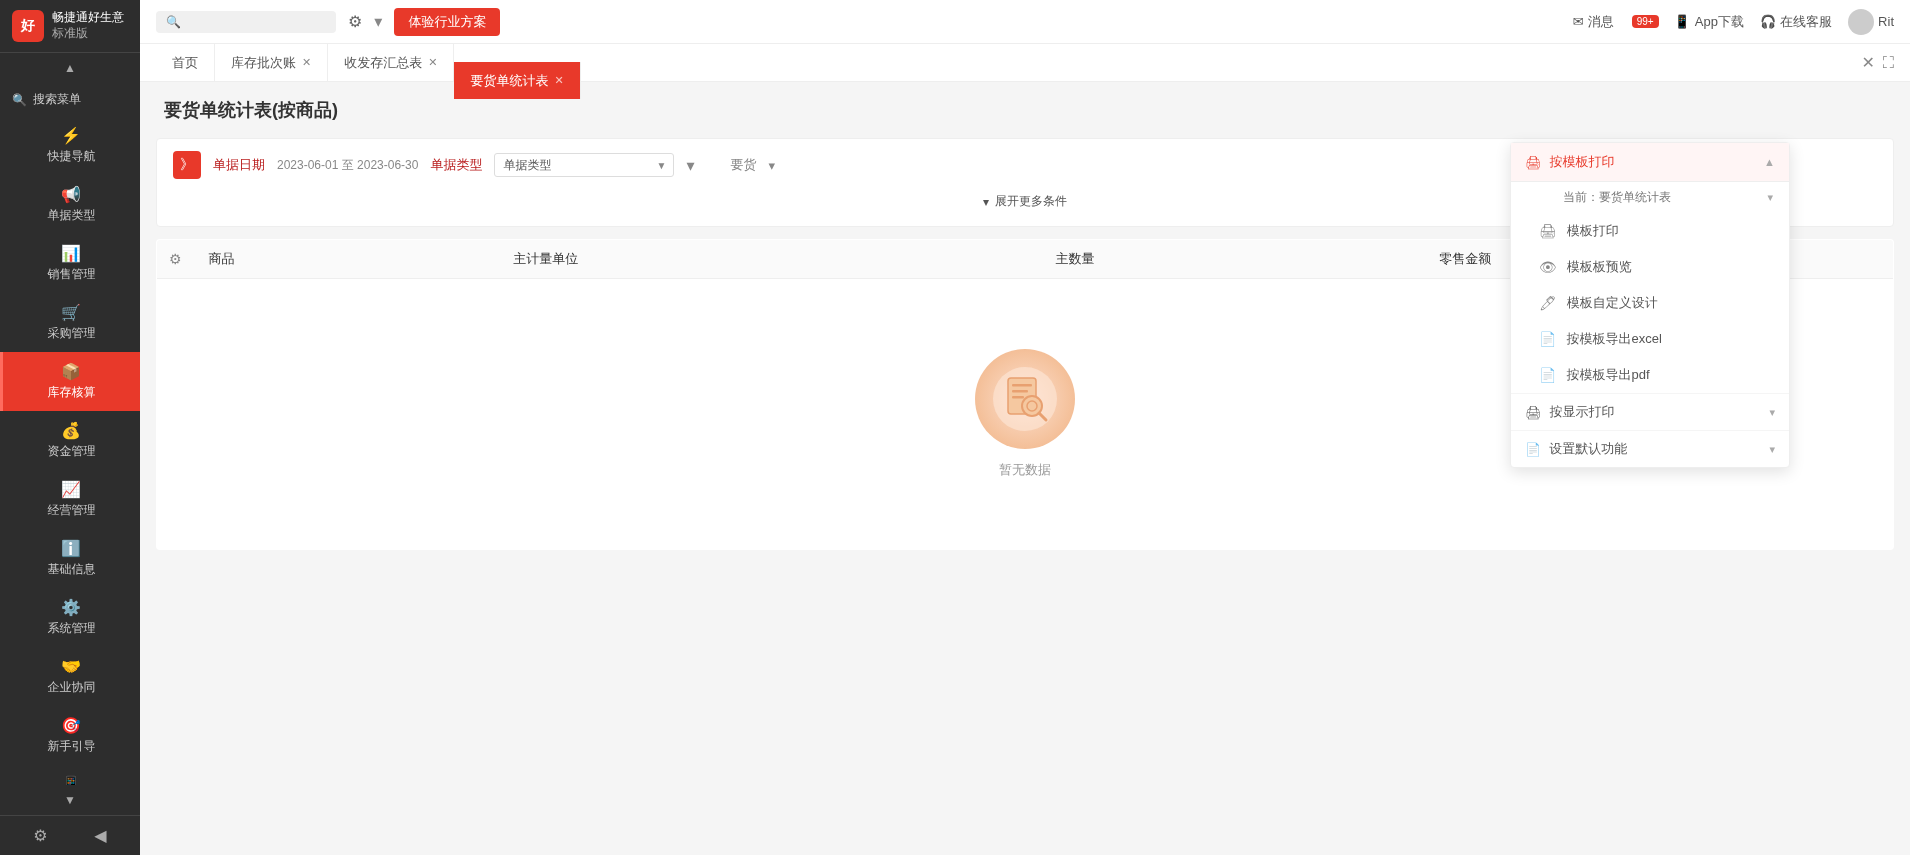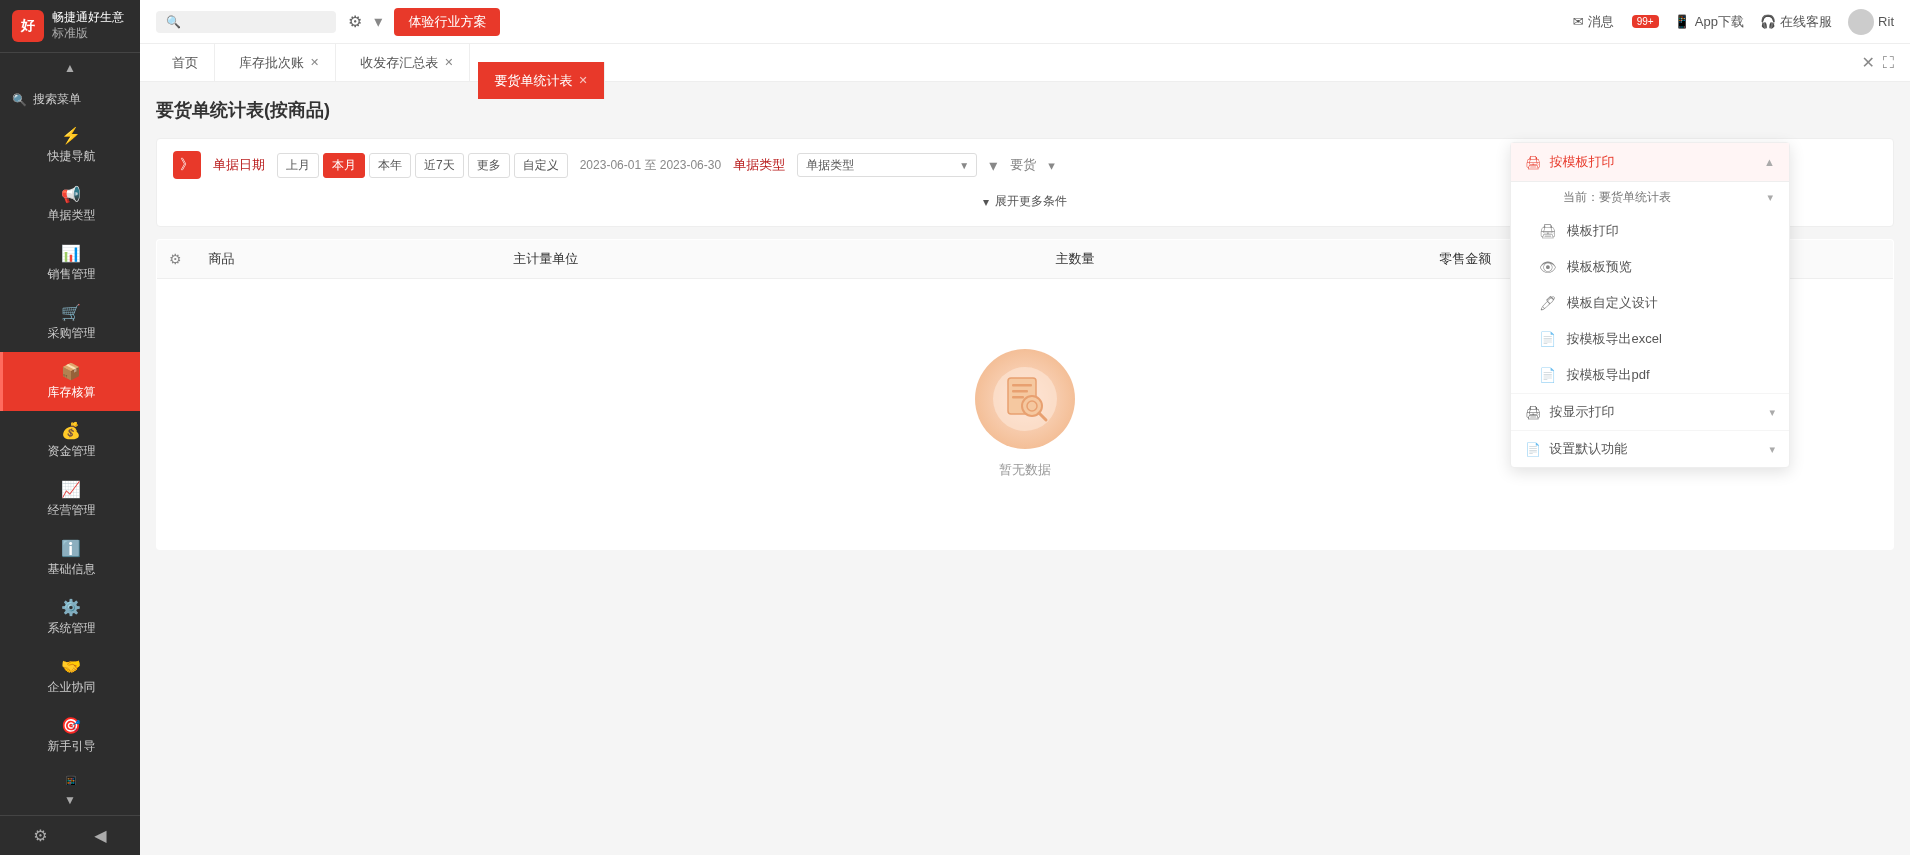--- a/index.html
+++ b/index.html
@@ -101,21 +101,21 @@
     .avatar { width: 26px; height: 26px; background: #ccc; border-radius: 50%; }
 
     
     .tabs {
       background: #fff;
       display: flex; align-items: center;
       padding: 0 16px;
       border-bottom: 1px solid #eee;
       flex-shrink: 0;
       height: 38px;
-      gap: 8px;
+      gap: 0;
     }
     .tab {
       padding: 8px 16px;
       font-size: 13px; color: #555;
       cursor: pointer;
       border-right: 1px solid #eee;
       display: flex; align-items: center; gap: 6px;
       height: 100%;
     }
     .tab.active { background: #e8392a; color: #fff; margin-top: 36px; }
@@ -127,20 +127,21 @@
     .tab-expand { color: #888; font-size: 16px; cursor: pointer; }
     .tab-fullscreen { color: #888; font-size: 16px; cursor: pointer; }
 
     
     .content { flex: 1; overflow: auto; padding: 16px; position: relative; }
 
     
     .page-title {
       font-size: 18px; font-weight: bold; color: #333;
       margin-bottom: 16px;
+      margin-left: 8px;
     }
 
     
     .filter-bar {
       background: #fff; border-radius: 4px;
       padding: 12px 16px;
       margin-bottom: 12px;
       display: flex; flex-direction: column; gap: 10px;
       border: 1px solid #eee;
     }
@@ -426,39 +427,31 @@
   <div class="content">
     <div class="page-title">要货单统计表(按商品)</div>
 
     <div class="filter-bar">
       <div class="filter-row">
         <button class="filter-expand-btn">
           <span>》</span>
         </button>
 
         <span class="filter-label">单据日期</span>
-        <div class="filter-date-group">
-          <button class="filter-date-btn">上月</button>
-          <button class="filter-date-btn active">本月</button>
-          <button class="filter-date-btn">本年</button>
-          <button class="filter-date-btn">近7天</button>
-          <button class="filter-date-btn">更多</button>
-          <button class="filter-date-btn">自定义</button>
-        </div>
         <span class="filter-date-range">2023-06-01 至 2023-06-30</span>
 
         <span class="filter-label">单据类型</span>
         <div class="filter-select-wrap">
           <select class="filter-select">
             <option>单据类型</option>
           </select>
         </div>
         <span style="color:#888;font-size:16px;cursor:pointer;">▾</span>
 
-        <span style="margin-left:1px;color:#888;font-size:13px;cursor:pointer;">要货</span>
+        <span style="margin-left:24px;color:#888;font-size:13px;cursor:pointer;">要货</span>
         <span style="color:#888;font-size:13px;">▾</span>
       </div>
 
       <div class="filter-expand-more">
         <span>▾</span>
         <span>展开更多条件</span>
       </div>
     </div>
 
 

